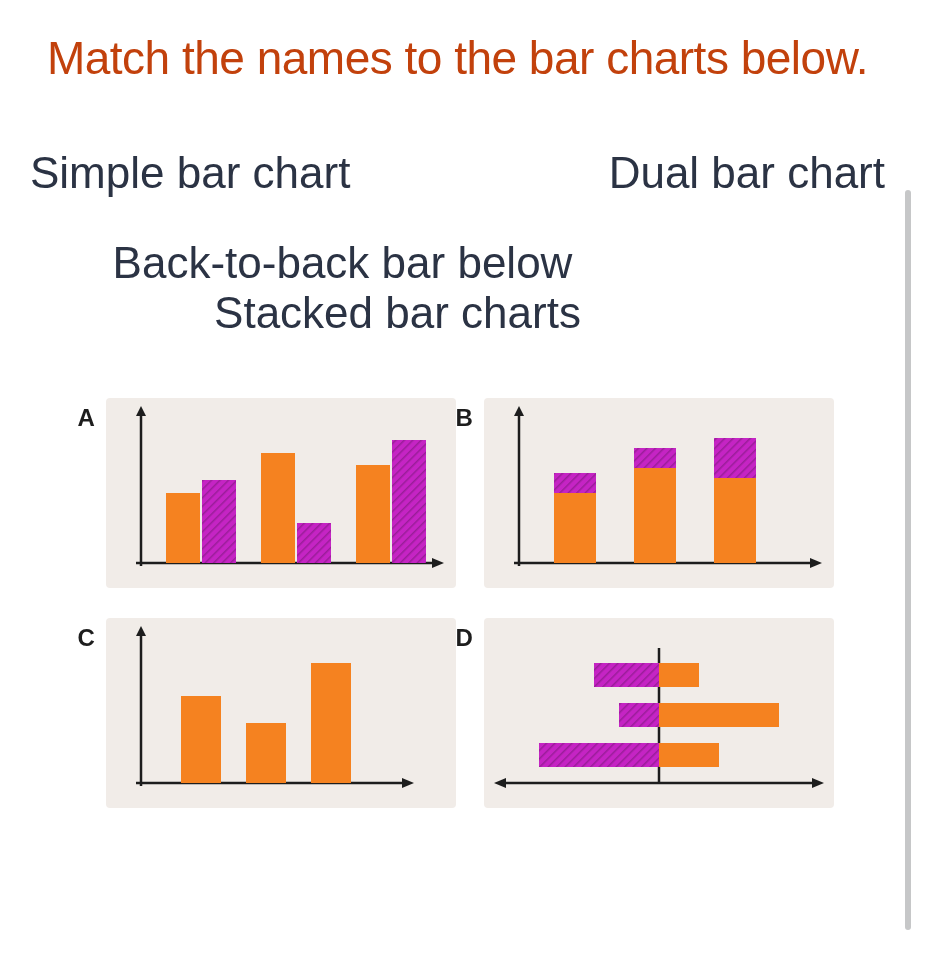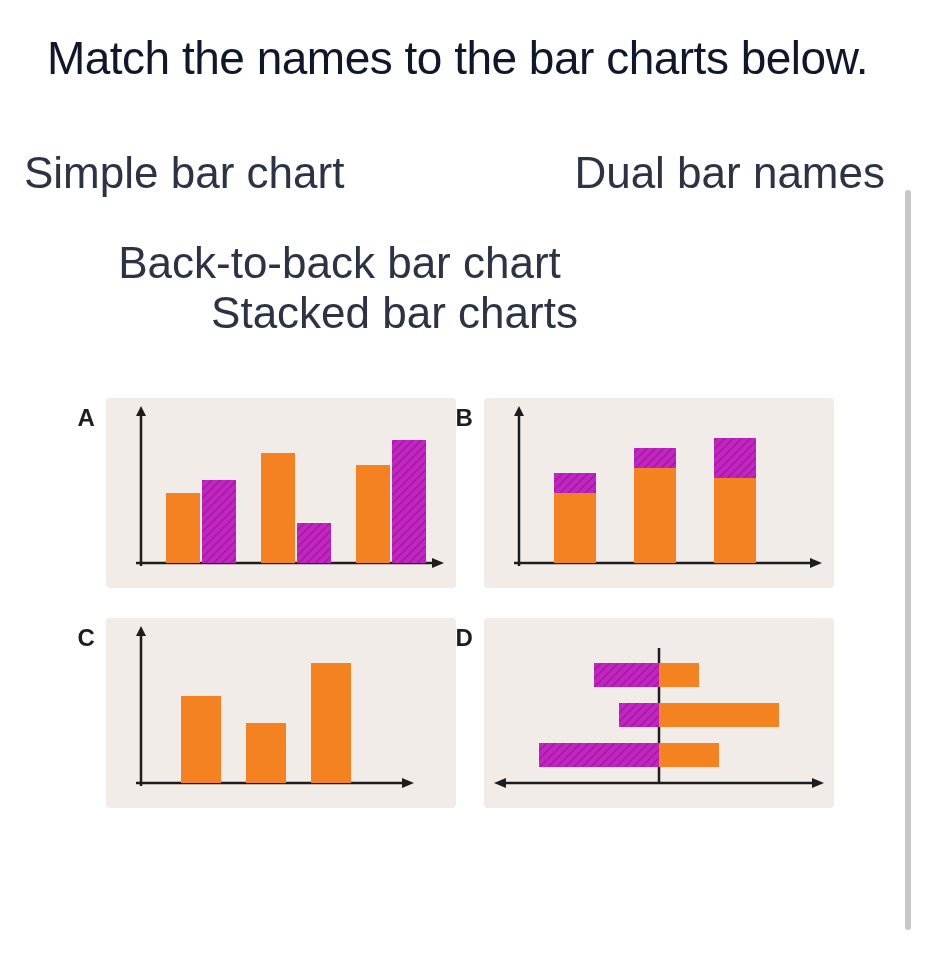--- a/index.html
+++ b/index.html
@@ -26,24 +26,24 @@
     height: 740px;
     background: #c6c7c8;
     border-radius: 3px;
   }
   .question {
     font-size: 46px;
     line-height: 1.25;
     text-align: center;
     padding: 0 40px 20px 40px;
     letter-spacing: -0.5px;
-    color: #0f172a;
+    color: #c2410c;
   }
   .options {
-    padding: 40px 30px 10px 24px;
+    padding: 40px 30px 10px 30px;
   }
   .row1 {
     display: flex;
     justify-content: space-between;
     font-size: 44px;
     color: #2b3344;
     padding: 0 0 40px 0;
   }
   .row1 .opt { white-space: nowrap; }
   .row2, .row3 {
@@ -86,24 +86,24 @@
 </head>
 <body>
 
 <div class="page">
 
   <div class="question">Match the names to the bar charts below.</div>
 
   <div class="options">
     <div class="row1">
       <span class="opt">Simple bar chart</span>
-      <span class="opt">Dual bar names</span>
+      <span class="opt">Dual bar chart</span>
     </div>
     <div class="row2">
-      <span class="opt">Back-to-back bar chart</span>
+      <span class="opt">Back-to-back bar below</span>
     </div>
     <div class="row3">
       <span class="opt">Stacked bar charts</span>
     </div>
   </div>
 
   <div class="thumbs-wrap">
 
     <div class="thumb-label">A</div>
     <div class="thumb">

